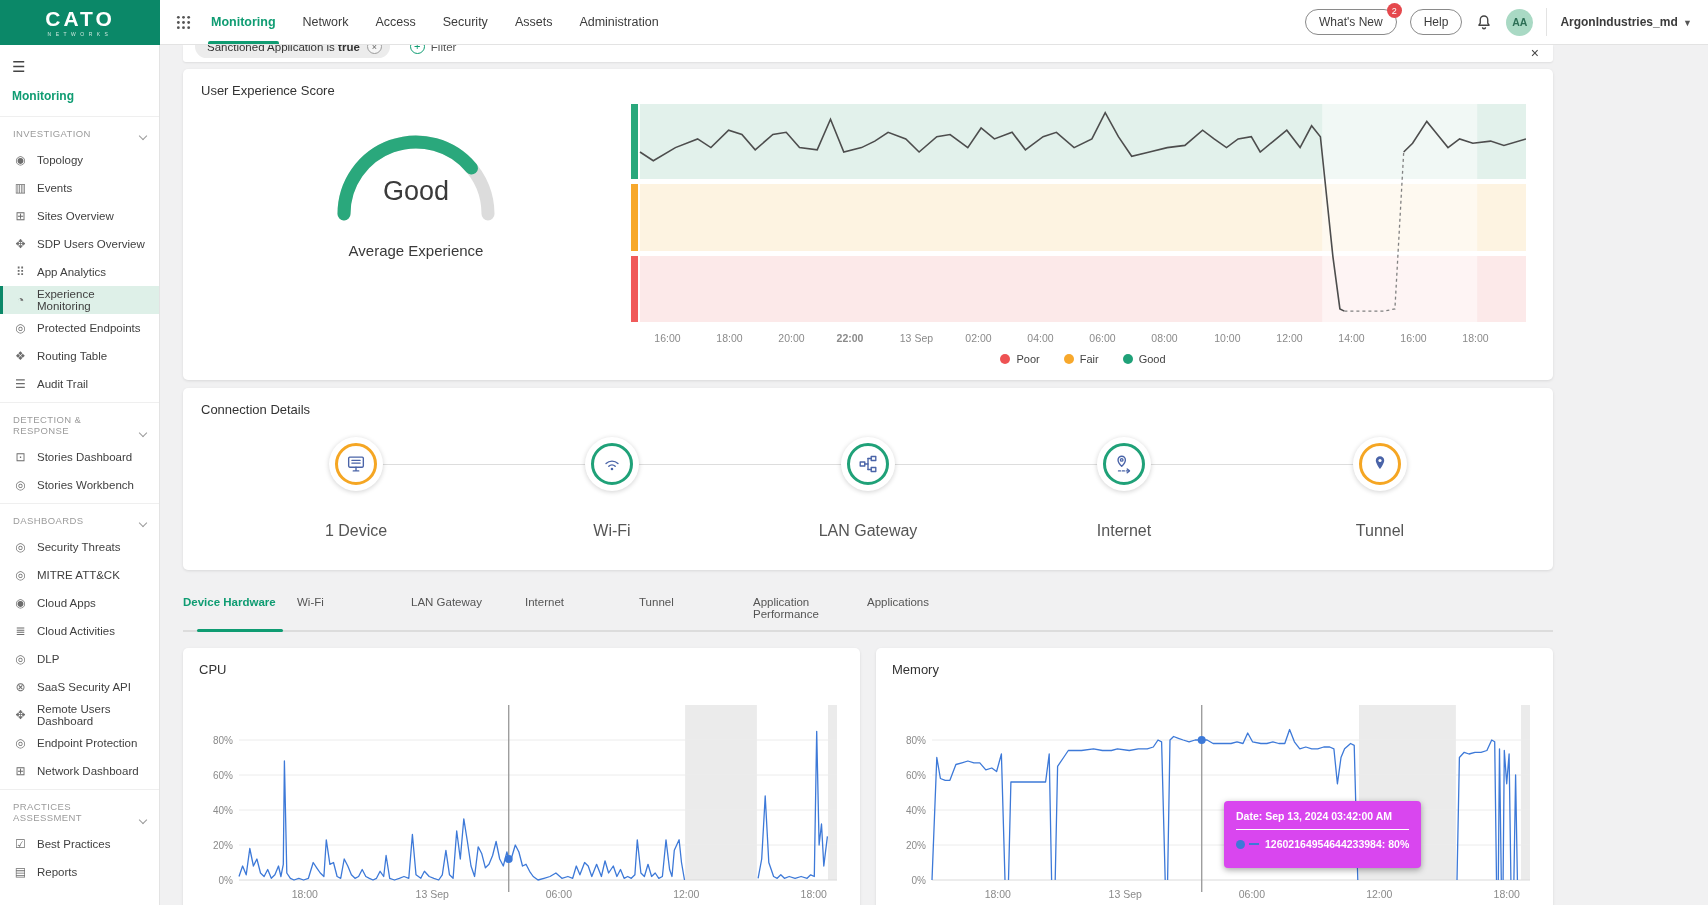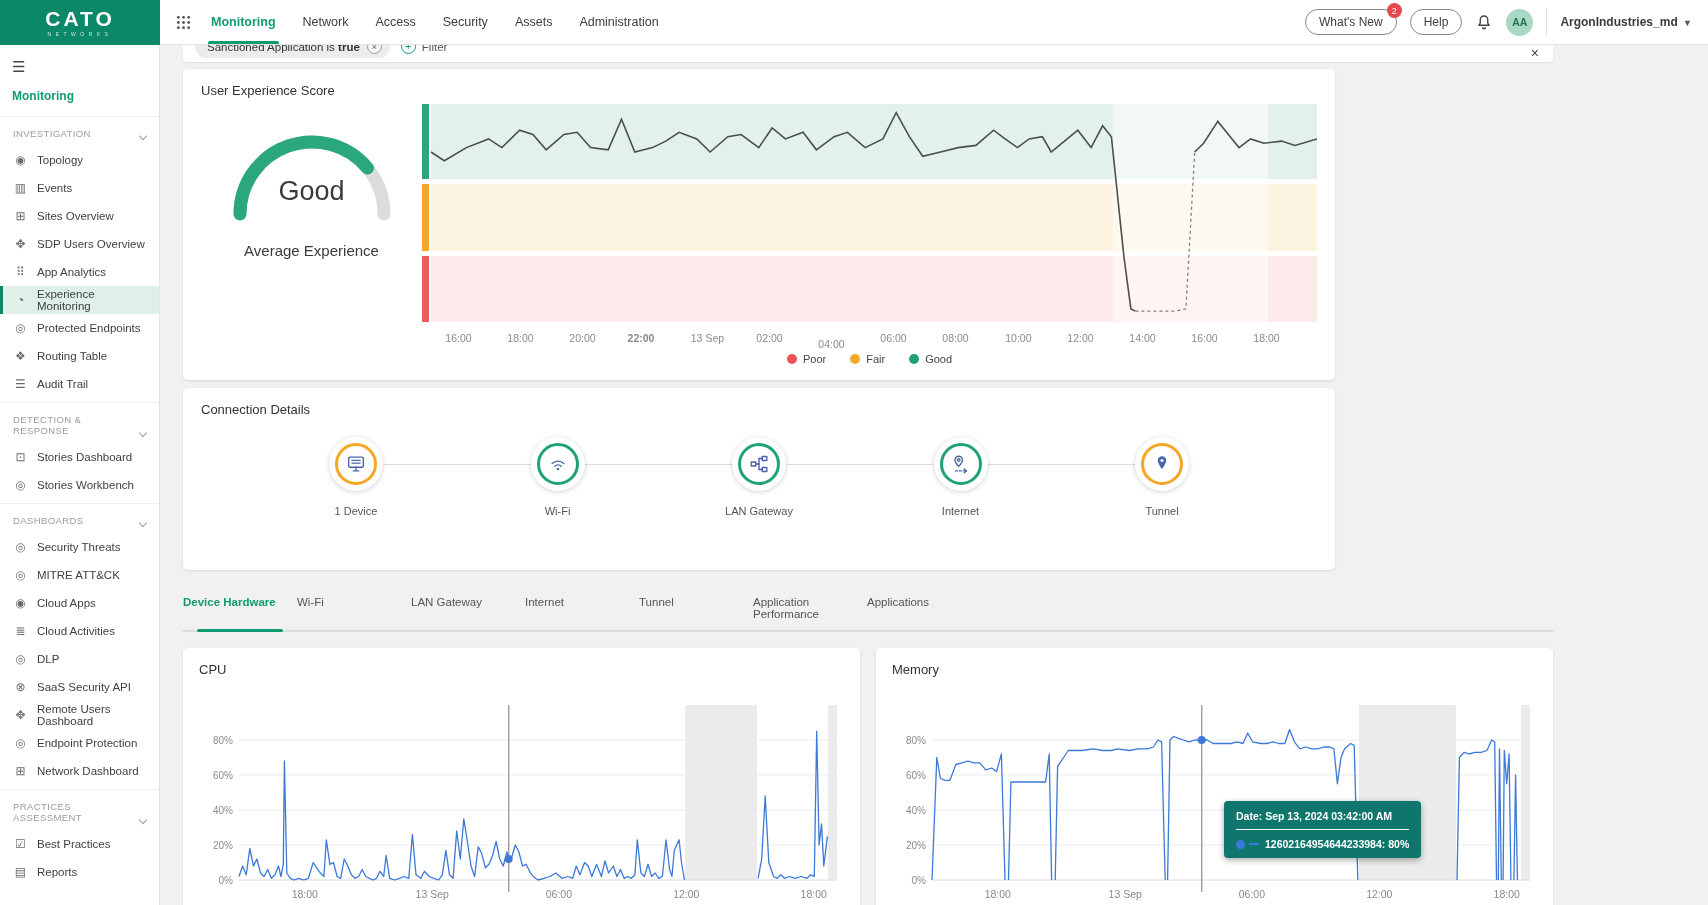--- a/index.html
+++ b/index.html
@@ -29,55 +29,55 @@
 .sb-title{padding:11px 12px 13px;color:#0f9c72;font-weight:bold;font-size:12px;cursor:pointer}
 .sb-section{border-top:1px solid #efefef;padding:2px 0 4px}
 .sb-header{display:flex;justify-content:space-between;align-items:flex-end;padding:9px 13px 7px;color:#9b9b9b;font-size:9.5px;letter-spacing:.4px;cursor:pointer}
 .chev{width:6px;height:6px;border-right:1.5px solid #9b9b9b;border-bottom:1.5px solid #9b9b9b;transform:rotate(45deg);margin-top:-3px}
 .sb-item{display:flex;align-items:center;gap:9px;height:28px;padding:0 10px;font-size:11.5px;color:#3f3f3f;cursor:pointer;border-left:3px solid transparent}
 .sb-item .ic{width:15px;font-size:12px;color:#6d6d6d;text-align:center;flex:none}
 .sb-item.active{background:#def0e8;border-left-color:#0b8868}
 
 .main{margin-left:160px;padding:45px 0 0 23px;width:1393px}
 .strip{height:17px;width:1370px;background:#fff;border-radius:0 0 3px 3px;position:relative;overflow:hidden;margin-bottom:7px;box-shadow:0 1px 2px rgba(0,0,0,.08)}
-.strip-row{display:flex;align-items:center;gap:11px;padding-left:12px;margin-top:-10px}
+.strip-row{display:flex;align-items:center;gap:20px;padding-left:12px;margin-top:-10px}
 .chip{display:flex;align-items:center;gap:7px;background:#ececec;border-radius:12px;padding:4px 8px 4px 12px;font-size:11.5px;color:#333;cursor:pointer}
 .chip-x{width:15px;height:15px;border:1px solid #9a9a9a;border-radius:50%;display:flex;align-items:center;justify-content:center;font-size:9px;color:#666;background:#f6f6f6;cursor:pointer}
 .filter-btn{display:flex;align-items:center;gap:6px;color:#555;font-size:11.5px;cursor:pointer}
 .plus-circle{width:15px;height:15px;border:1.5px solid #0f9c72;color:#0f9c72;border-radius:50%;display:flex;align-items:center;justify-content:center;font-size:11px;line-height:1}
 .strip-close{position:absolute;right:14px;top:0;font-size:14px;color:#444;cursor:pointer}
-.card{background:#fff;border-radius:5px;box-shadow:0 1px 3px rgba(0,0,0,.1);width:1152px}
+.card{background:#fff;border-radius:5px;box-shadow:0 1px 3px rgba(0,0,0,.1);width:1370px}
 .card-title{font-size:13px;color:#333}
 #score-card{padding:14px 18px 8px;margin-bottom:8px}
 .score-body{display:flex;margin-top:2px}
 .gauge-wrap{width:430px;display:flex;flex-direction:column;align-items:center;justify-content:flex-start;padding-top:26px}
 .gauge-box{position:relative;width:180px;height:100px}
 .gauge-value{position:absolute;left:0;right:0;top:50px;text-align:center;font-size:27px;color:#3a3a3a}
 .gauge-caption{font-size:15px;color:#3a3a3a;margin-top:16px}
 .score-chart{flex:1;position:relative}
 .score-xlabels{position:relative;height:21px;font-size:10.5px;color:#8a8a8a}
 .score-xlabels span{position:absolute;transform:translateX(-50%);top:7px;white-space:nowrap}
 .legend{display:flex;justify-content:center;gap:24px;align-items:center;height:26px;font-size:11px;color:#444}
 .legend-item{display:flex;align-items:center}
 .dot{width:10px;height:10px;border-radius:50%;display:inline-block;margin-right:6px}
 #conn-card{padding:14px 18px;margin-bottom:14px;height:182px}
 .conn-row{position:relative;display:flex;justify-content:space-between;padding:0 100px;margin-top:20px}
 .conn-line{position:absolute;top:27px;left:140px;right:140px;border-top:1.5px solid #ddd}
 .conn-node{position:relative;display:flex;flex-direction:column;align-items:center;width:110px;cursor:pointer}
 .conn-outer{width:54px;height:54px;background:#fff;border-radius:50%;box-shadow:0 1px 5px rgba(0,0,0,.18);display:flex;align-items:center;justify-content:center}
 .conn-ring{width:42px;height:42px;border-radius:50%;border:3px solid;display:flex;align-items:center;justify-content:center;background:#fff}
-.conn-label{margin-top:14px;font-size:11px;color:#555;white-space:nowrap}
+.conn-label{margin-top:31px;font-size:16px;color:#555;white-space:nowrap}
 .tabs{display:flex;border-bottom:2px solid #dcdcdc;margin-bottom:16px;width:1370px}
 .tab{width:114px;padding:12px 0 10px;font-size:11.5px;color:#555;position:relative;cursor:pointer}
 .tab.active{color:#0f9c72;font-weight:bold}
 .tab-underline{position:absolute;left:14px;right:14px;bottom:-2px;height:3px;background:#0f9c72;border-radius:2px}
 .hw-row{display:flex;gap:16px;width:1370px}
 .hw-card{flex:1;padding:14px 16px;height:274px;background:#fff;border-radius:5px;box-shadow:0 1px 3px rgba(0,0,0,.1)}
 .hw-chart{position:relative;margin-top:28px}
-.tooltip{position:absolute;left:332px;top:96px;background:#0f766e;color:#fff;border-radius:4px;padding:9px 12px 8px;z-index:5;box-shadow:0 2px 6px rgba(0,0,0,.35)}
+.tooltip{position:absolute;left:332px;top:96px;background:#d946ef;color:#fff;border-radius:4px;padding:9px 12px 18px;z-index:5;box-shadow:0 2px 6px rgba(0,0,0,.35)}
 .tooltip-date{font-size:10.5px;font-weight:bold;white-space:nowrap}
 .tooltip hr{border:none;border-top:1px solid #fff;margin:7px 0 8px}
 .tooltip-row{display:flex;align-items:center;font-size:10.5px;font-weight:bold;white-space:nowrap}
 .tt-dot{width:9px;height:9px;border-radius:50%;background:#3d79d8;margin-right:4px;flex:none}
 .tt-dash{width:10px;height:2px;background:#3d79d8;margin-right:6px;flex:none}
 </style>
 </head>
 <body>
 
 <header class="topbar">
@@ -305,21 +305,21 @@
               <path d="M713.4,211.1 L726.7,211.1 L739.9,211.1 L753.2,211.1 L763.9,208.9 L772.7,52.0" fill="none" stroke="#808080" stroke-width="1.3" stroke-dasharray="3 3"></path>
               <path d="M772.7,52.0 L781.6,43.2 L795.8,21.4 L806.4,34.5 L817.0,47.6 L828.6,38.9 L841.8,43.2 L859.6,41.1 L872.9,45.4 L895.0,38.9" fill="none" stroke="#4d4d4d" stroke-width="1.6"></path>
             </svg></div>
         <div class="score-xlabels" id="score-xlabels">
             <span style="left: 36.466px;">16:00</span>
             <span style="left: 98.486px;">18:00</span>
             <span style="left: 160.506px;">20:00</span>
             <span style="left: 219px; font-weight: bold;">22:00</span>
             <span style="left: 285.432px;">13 Sep</span>
             <span style="left: 347.452px;">02:00</span>
-            <span style="left: 409.472px; margin-top: 6px;">04:00</span>
+            <span style="left: 409.472px;">04:00</span>
             <span style="left: 471.492px;">06:00</span>
             <span style="left: 533.512px;">08:00</span>
             <span style="left: 596.418px;">10:00</span>
             <span style="left: 658.438px;">12:00</span>
             <span style="left: 720.458px;">14:00</span>
             <span style="left: 782.478px;">16:00</span>
             <span style="left: 844.498px;">18:00</span>
           </div>
         <div class="legend" id="score-legend">
             <div class="legend-item">

